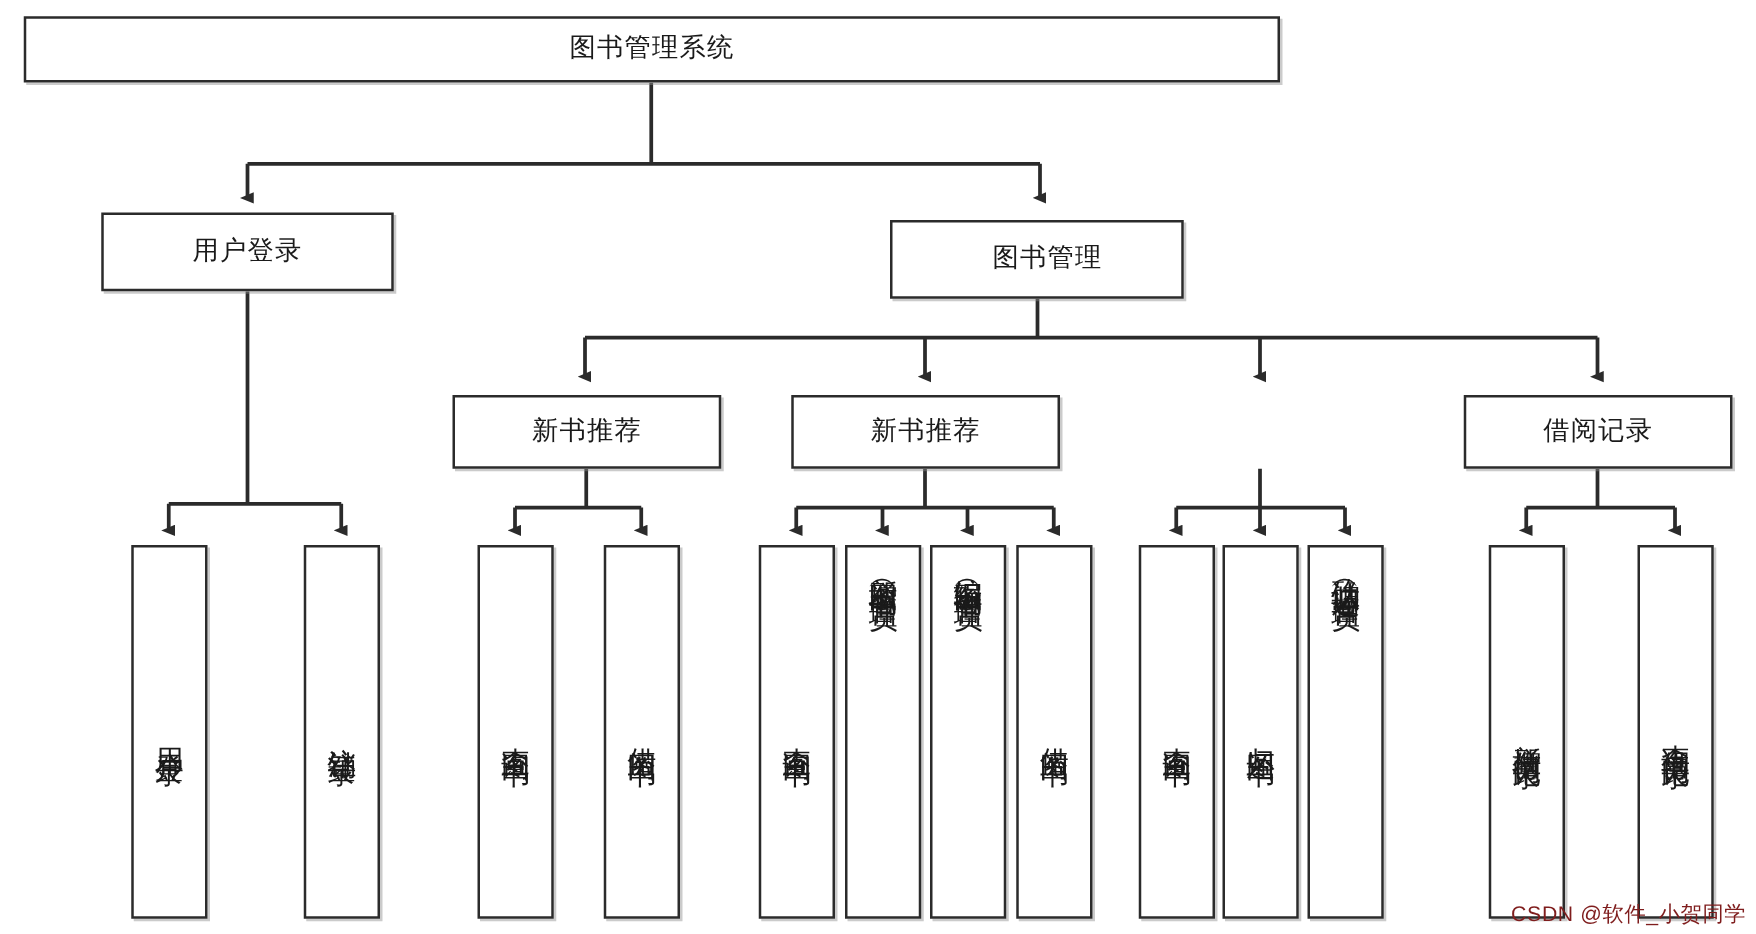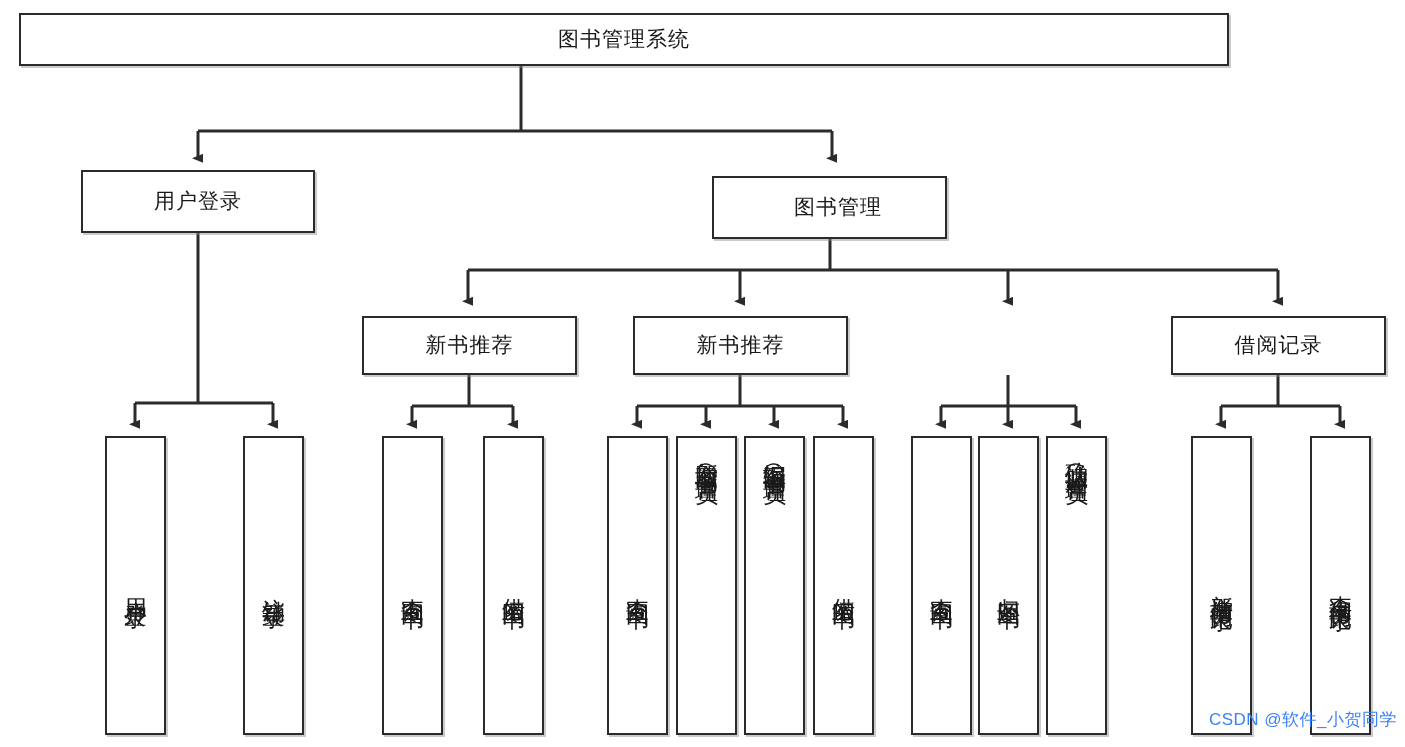--- a/index.html
+++ b/index.html
@@ -58,23 +58,23 @@
     letter-spacing: 3px;
     line-height: 1;
   }
   .node.vert.shortlab {
     align-items: center;
     padding-top: 0;
   }
   .watermark {
     position: absolute;
     right: 8px;
-    bottom: 16px;
+    bottom: 4px;
     font-size: 17px;
-    color: #3b82f6;
+    color: #7f1d1d;
     white-space: nowrap;
     letter-spacing: 0.5px;
     margin-left: 48px;
   }
 </style>
 </head>
 <body>
 
 <div id="canvas">
 
@@ -122,21 +122,21 @@
       <path d="M1008,406 L1008,424" marker-end="url(#arrow)"></path>
       <path d="M1076,406 L1076,424" marker-end="url(#arrow)"></path>
 
       <path d="M1278,375 L1278,406"></path>
       <path d="M1221,406 L1340,406"></path>
       <path d="M1221,406 L1221,424" marker-end="url(#arrow)"></path>
       <path d="M1340,406 L1340,424" marker-end="url(#arrow)"></path>
     </g>
   </svg>
 
-  <div class="node horiz" style="left:19px; top:13px; width:1210px; height:53px;">
+  <div class="node horiz" style="left:19px; top:13px; width:1005px; height:53px;">
     <span class="label">图书管理系统</span>
   </div>
 
   <div class="node horiz" style="left:81px; top:170px; width:234px; height:63px;">
     <span class="label">用户登录</span>
   </div>
 
   <div class="node horiz" style="left:712px; top:176px; width:235px; height:63px;padding-left:17px;">
     <span class="label">图书管理</span>
   </div>

